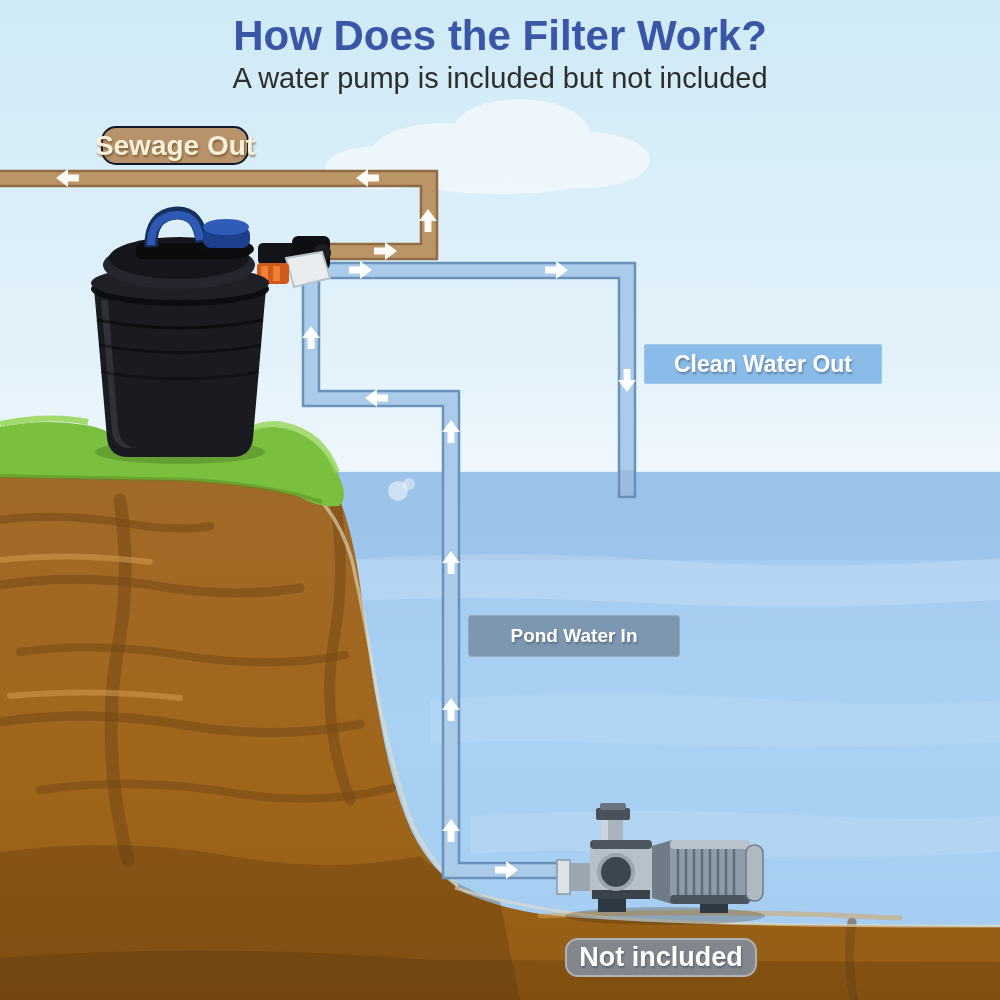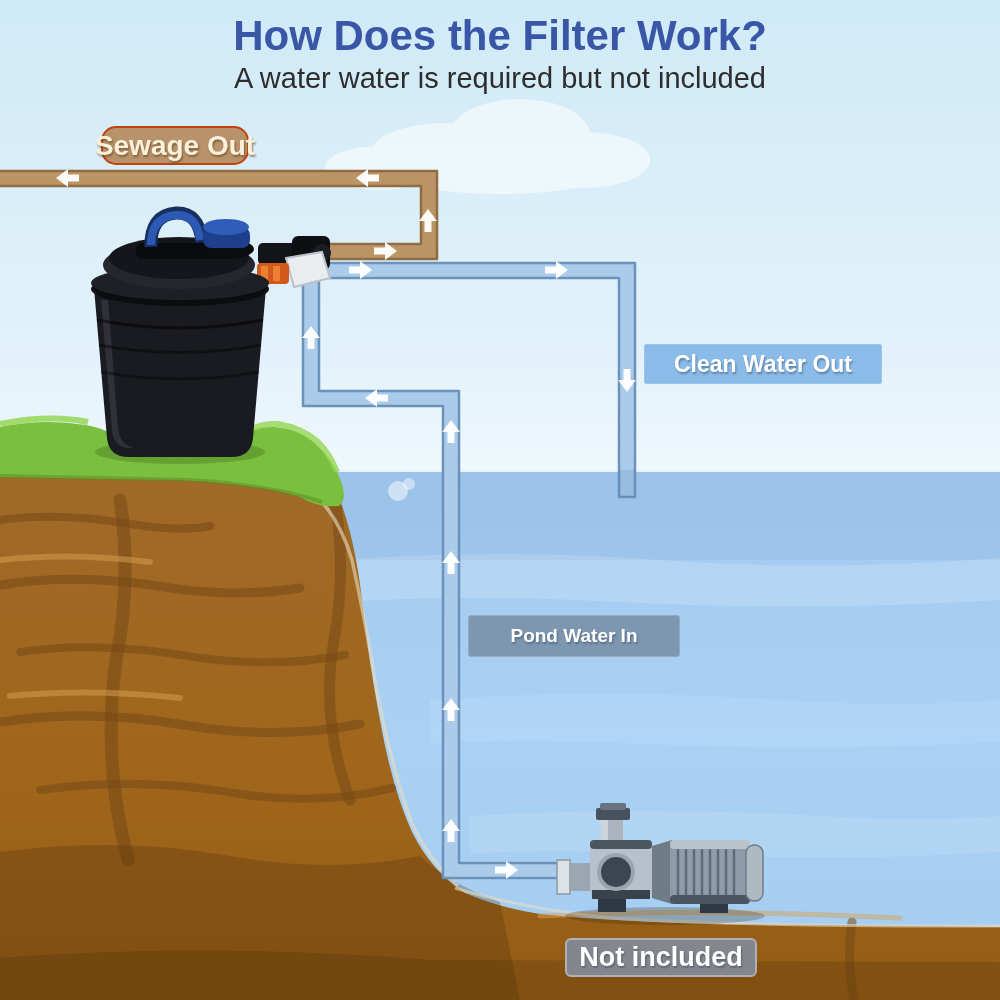--- a/index.html
+++ b/index.html
@@ -18,36 +18,36 @@
     left:0;top:61px;width:1000px;height:34px;
     font-size:29px;font-weight:400;color:#2d2d2d;
   }
   .flow-label{
     font-weight:bold;color:#ffffff;
     text-shadow:1px 2px 2px rgba(40,60,80,0.45);
     white-space:nowrap;
   }
   #label-sewage{
     left:101px;top:126px;width:148px;height:39px;
-    background:#b8926a;border:2px solid #c2410c;border-radius:15px;
+    background:#b8926a;border:2px solid #0f172a;border-radius:15px;
     font-size:28px;color:#f9f1dc;text-shadow:1px 2px 2px rgba(90,60,20,0.55);
   }
   #label-clean{
     left:644px;top:344px;width:238px;height:40px;
     background:#8abbe9;border:1px solid #9cc5ec;border-radius:2px;
     font-size:23px;
   }
   #label-pond{
     left:468px;top:615px;width:212px;height:42px;
     background:#7e97b0;border:1px solid #94a9be;border-radius:3px;
     font-size:19px;
   }
   #label-notincluded{
     left:565px;top:938px;width:192px;height:39px;
-    background:#83878d;border:2px solid #aeb2b6;border-radius:6px;
+    background:#83878d;border:2px solid #aeb2b6;border-radius:13px;
     font-size:27px;
   }
 </style>
 </head>
 <body>
 
 <div id="stage">
 
   <svg id="scene" width="1000" height="1000" viewBox="0 0 1000 1000">
     <defs>
@@ -221,19 +221,19 @@
           <line x1="718" y1="849" x2="718" y2="895"></line>
           <line x1="726" y1="849" x2="726" y2="895"></line>
           <line x1="734" y1="849" x2="734" y2="895"></line>
         </g>
         <rect x="746" y="845" width="17" height="56" rx="8" fill="#aeb9c2" stroke="#6f7c88" stroke-width="1.5"></rect>
       </g>
     </g>
   </svg>
 
   <div id="title" class="overlay">How Does the Filter Work?</div>
-  <div id="subtitle" class="overlay">A water water is required but not included</div>
+  <div id="subtitle" class="overlay">A water pump is included but not included</div>
 
   <div id="label-sewage" class="overlay flow-label">Sewage Out</div>
   <div id="label-clean" class="overlay flow-label">Clean Water Out</div>
   <div id="label-pond" class="overlay flow-label">Pond Water In</div>
   <div id="label-notincluded" class="overlay flow-label">Not included</div>
 </div>
 
 </body></html>

